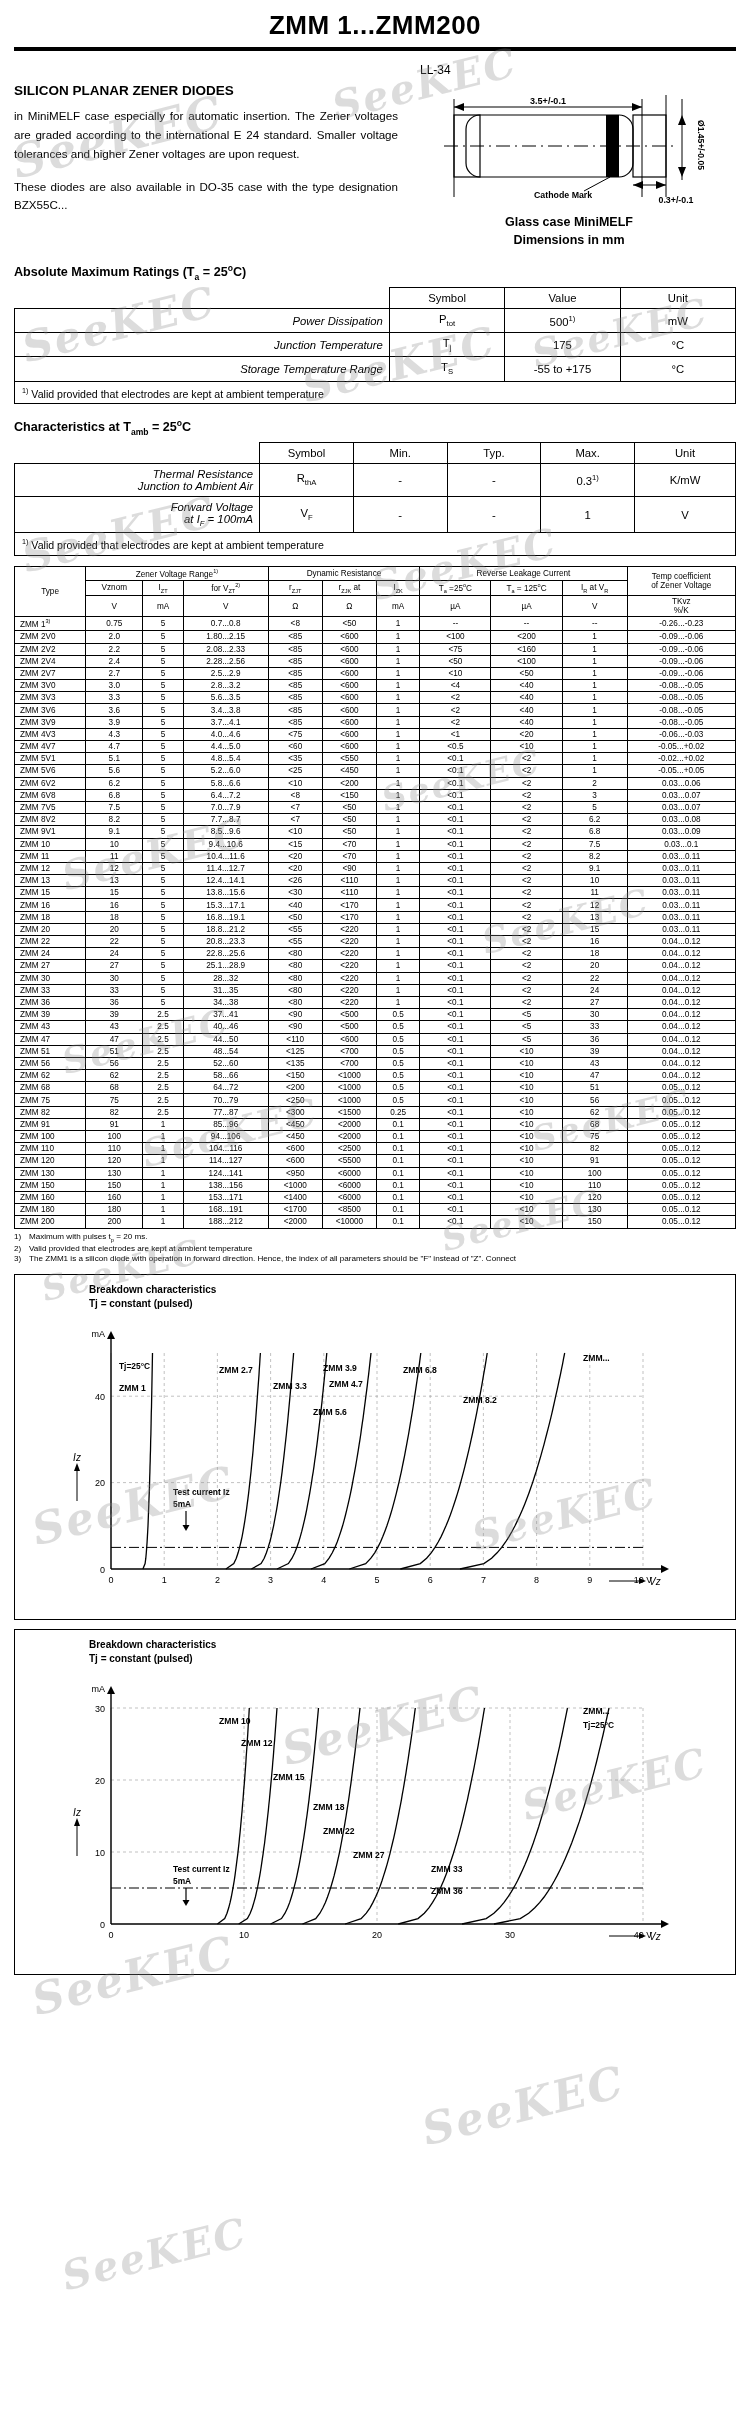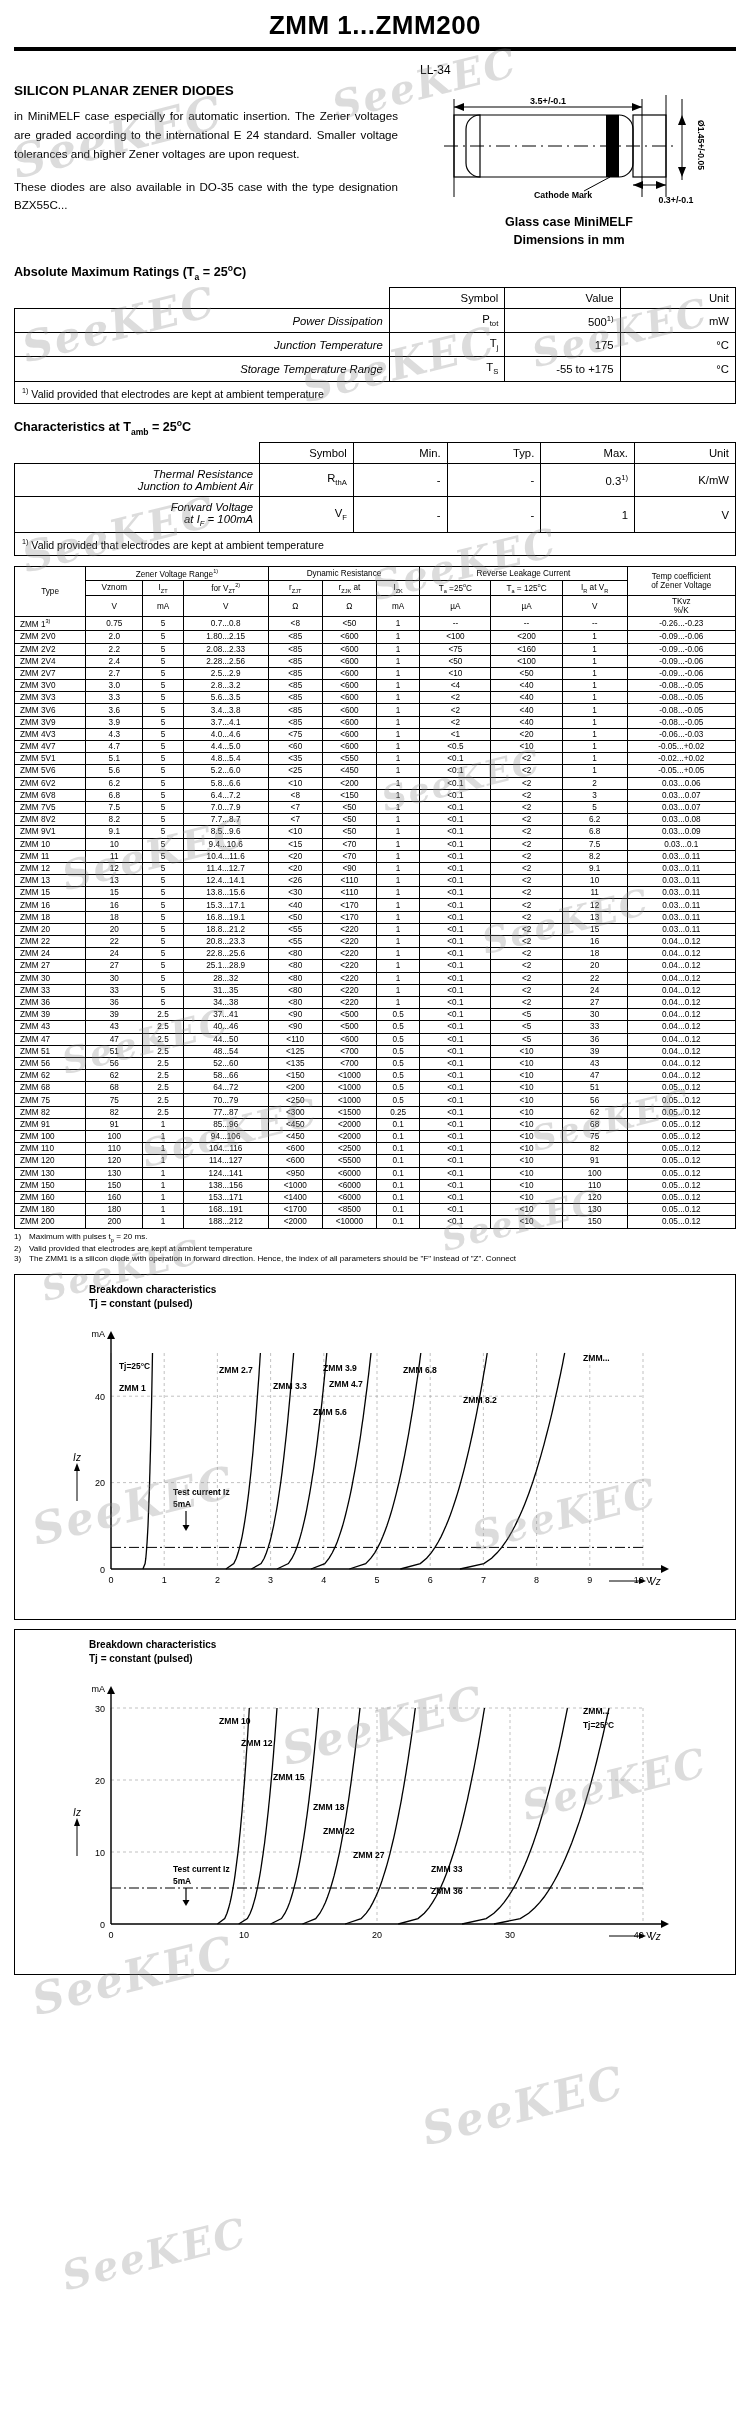--- a/index.html
+++ b/index.html
@@ -23,21 +23,21 @@
 
   
   .pkg { width:310px; padding-top:2px; }
   .pkg-code { font-size:12px; margin:0 0 8px 6px; }
   .pkg-art { position:relative; width:300px; height:120px; }
   .pkg-caption { text-align:center; font-size:12.5px; font-weight:bold; line-height:1.45; margin-top:8px; }
 
   
   h3.tbl-title { font-size:12.6px; font-weight:bold; margin:14px 0 5px 0; }
   table.t { border-collapse:collapse; width:100%; font-size:11.3px; }
-  table.t td, table.t th { border:1px solid #000; padding:4px 6px; text-align:right; font-weight:normal; }
+  table.t td, table.t th { border:1px solid #000; padding:4px 6px; text-align:center; font-weight:normal; }
   table.t td.lbl { text-align:right; padding-left:6px;font-style:italic; }
   table.t td.note, table.t th.note { text-align:left; padding-left:7px; font-size:10.6px; }
   sup { font-size:0.68em; vertical-align:super; }
   sub { font-size:0.68em; vertical-align:sub; }
 
   
   table.main { border-collapse:collapse; width:100%; font-size:8.2px; margin-top:10px; table-layout:fixed; }
   table.main td, table.main th {
     border:1px solid #000; padding:1.1px 2px; text-align:center; font-weight:normal;
     white-space:nowrap; overflow:hidden;

